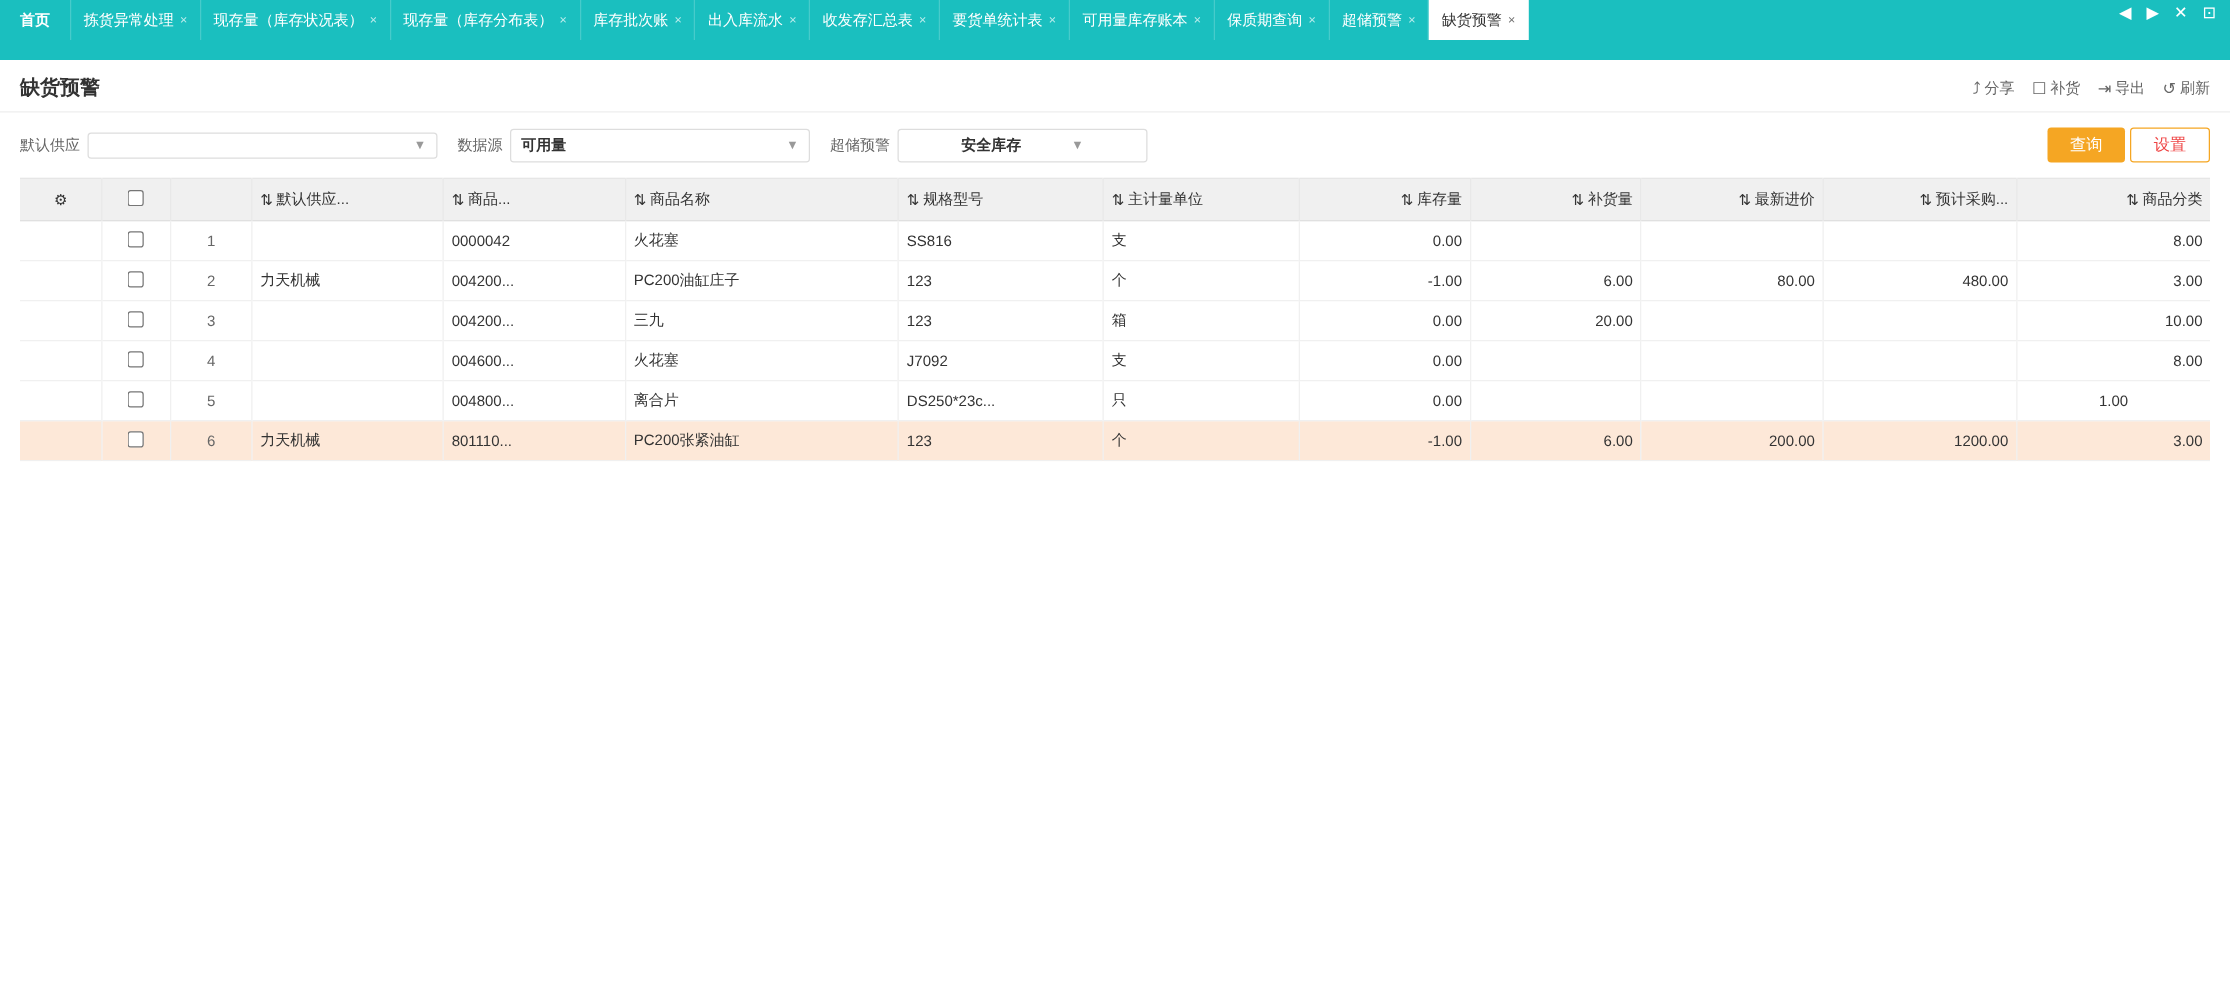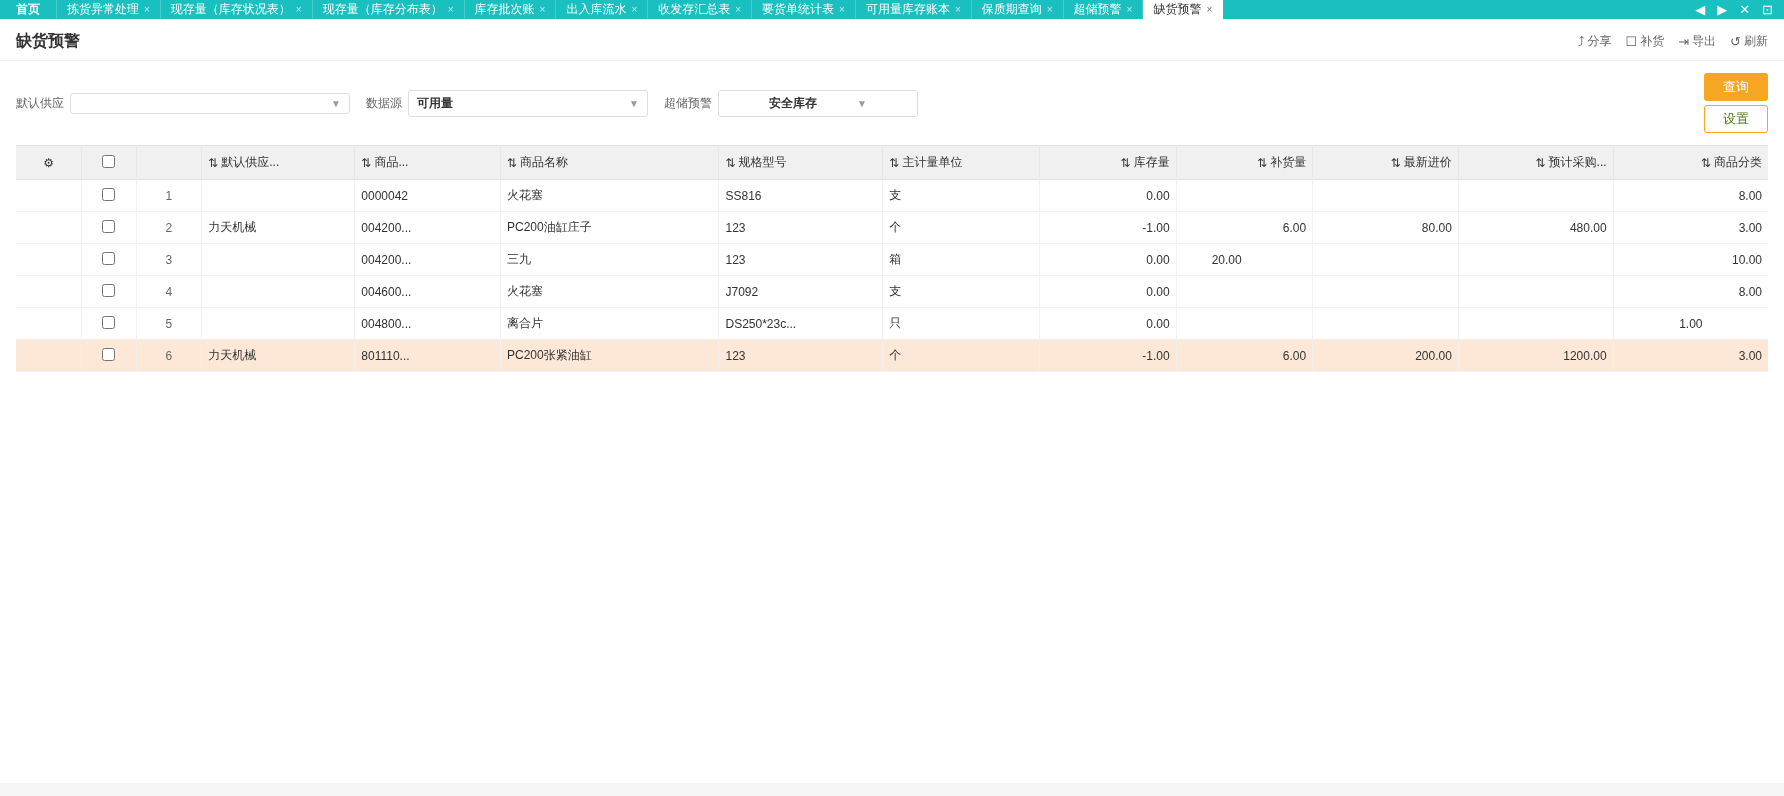--- a/index.html
+++ b/index.html
@@ -1,23 +1,23 @@
 <!DOCTYPE html>
 <html><head>
   <meta charset="utf-8">
   <style>
     * { box-sizing: border-box; margin: 0; padding: 0; }
     body { font-family: 'Microsoft YaHei', Arial, sans-serif; font-size: 12px; background: #f5f5f5; color: #333; }
 
     
     .top-nav {
       display: flex;
-      align-items: center;
+      align-items: flex-start;
       background: #1abfbf;
-      height: 19px;
+      height: 48px;
       overflow: hidden;
     }
     .nav-tab {
       display: flex;
       align-items: center;
       padding: 0 10px;
       height: 32px;
       color: #fff;
       white-space: nowrap;
       cursor: pointer;
@@ -122,35 +122,35 @@
     }
     .filter-select-arrow { color: #999; font-size: 10px; }
     .filter-select-wide {
       min-width: 180px;
       font-weight: bold;
     }
 
     .action-buttons {
       margin-left: auto;
       display: flex;
-      flex-direction: column;
+      flex-direction: row;
       gap: 4px;
     }
     .btn-query {
       background: #f5a623;
       color: #fff;
       border: none;
       border-radius: 3px;
       padding: 5px 18px;
       cursor: pointer;
       font-size: 13px;
     }
     .btn-settings {
       background: #fff;
-      color: #4d7c0f;
+      color: #ef4444;
       border: 1px solid #f5a623;
       border-radius: 3px;
       padding: 4px 18px;
       cursor: pointer;
       font-size: 13px;
       text-align: right;
     }
 
     
     .table-container {
@@ -385,21 +385,21 @@
       <td style="text-align:center;">
         <input type="checkbox" style="">
       </td>
       <td style="text-align:center;color:#666;">3</td>
       <td></td>
       <td>004200...</td>
       <td>三九</td>
       <td>123</td>
       <td>箱</td>
       <td style="text-align:right;">0.00</td>
-      <td style="padding-left:35px;">20.00</td>
+      <td style="text-align:right;padding-left:35px;">20.00</td>
       <td style="text-align:right;"></td>
       <td style="text-align:right;"></td>
       <td style="text-align:right;">10.00</td>
     </tr>
           <tr>
       <td style="text-align:center;"></td>
       <td style="text-align:center;">
         <input type="checkbox" style="">
       </td>
       <td style="text-align:center;color:#666;">4</td>

